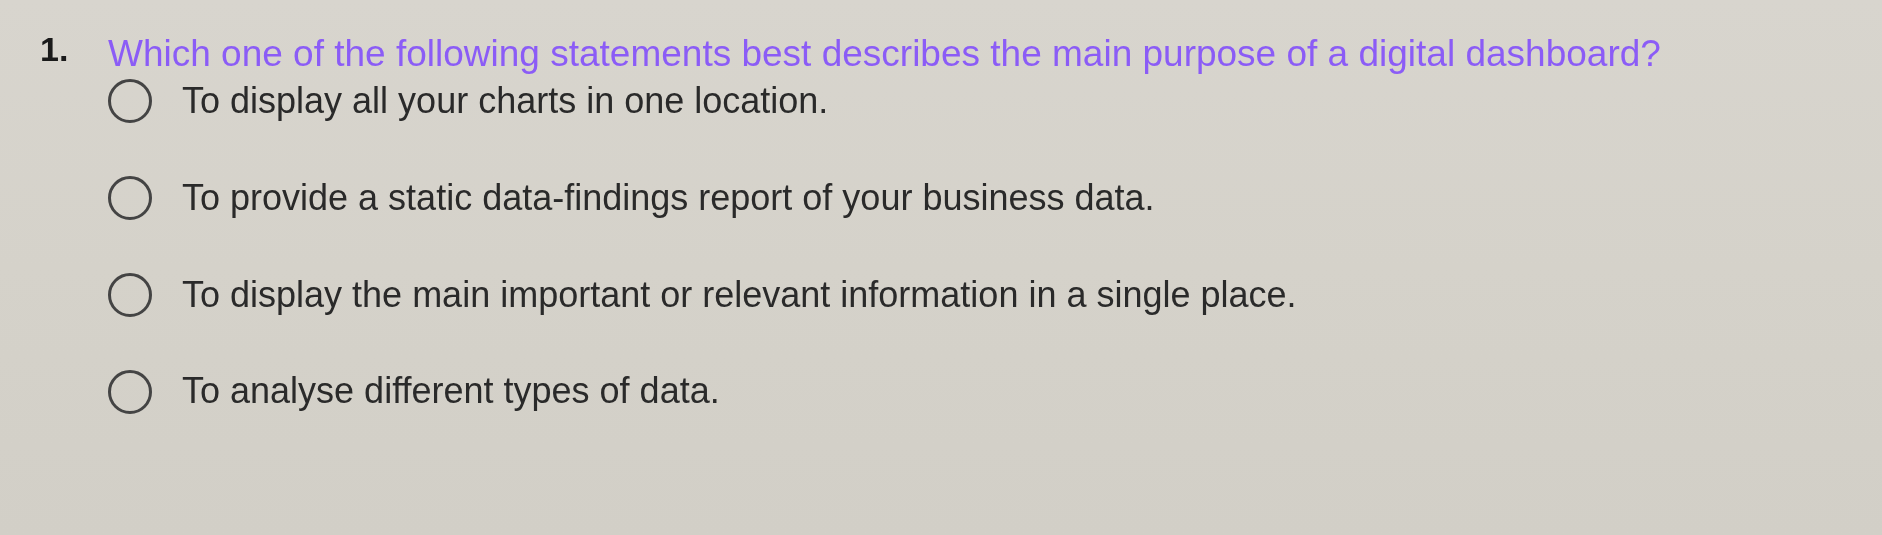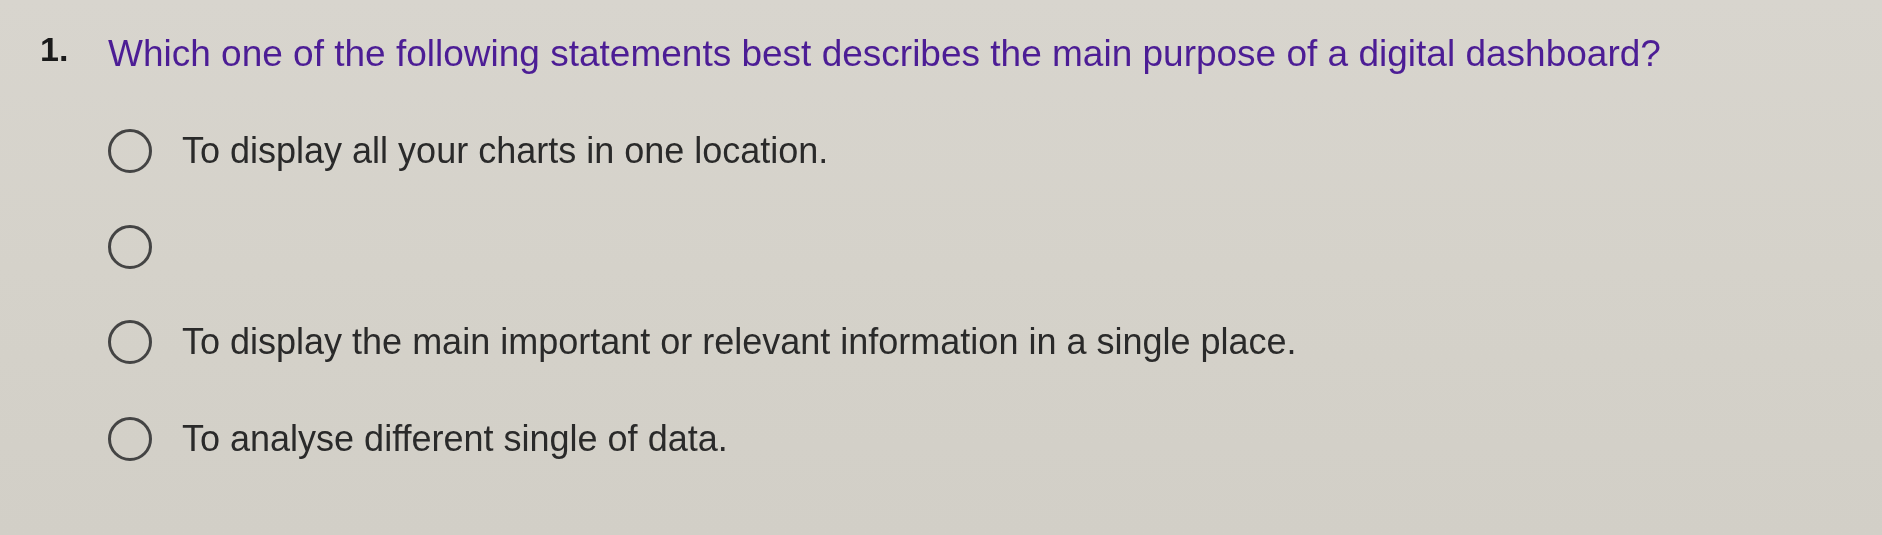--- a/index.html
+++ b/index.html
@@ -24,22 +24,21 @@
       font-weight: bold;
       font-size: 34px;
       color: #1a1a1a;
       min-width: 40px;
     }
     .question-content {
       flex: 1;
     }
     .question-text {
       font-size: 37px;
-      color: #4c1d95;
-      margin-bottom: 50px;
+      color: #8b5cf6;
       line-height: 1.3;
     }
     .options-list {
       display: flex;
       flex-direction: column;
       gap: 50px;
       padding-left: 0;
     }
     .option-item {
       display: flex;
@@ -68,24 +67,25 @@
   <div class="question-number">1.</div>
   <div class="question-content">
     <div class="question-text">Which one of the following statements best describes the main purpose of a digital dashboard?</div>
     <div class="options-list">
       <div class="option-item">
         <div class="radio-circle"></div>
         <div class="option-text">To display all your charts in one location.</div>
       </div>
       <div class="option-item">
         <div class="radio-circle"></div>
+        <div class="option-text">To provide a static data-findings report of your business data.</div>
       </div>
       <div class="option-item">
         <div class="radio-circle"></div>
         <div class="option-text">To display the main important or relevant information in a single place.</div>
       </div>
       <div class="option-item">
         <div class="radio-circle"></div>
-        <div class="option-text">To analyse different single of data.</div>
+        <div class="option-text">To analyse different types of data.</div>
       </div>
     </div>
   </div>
 </div>
 
 </body></html>

